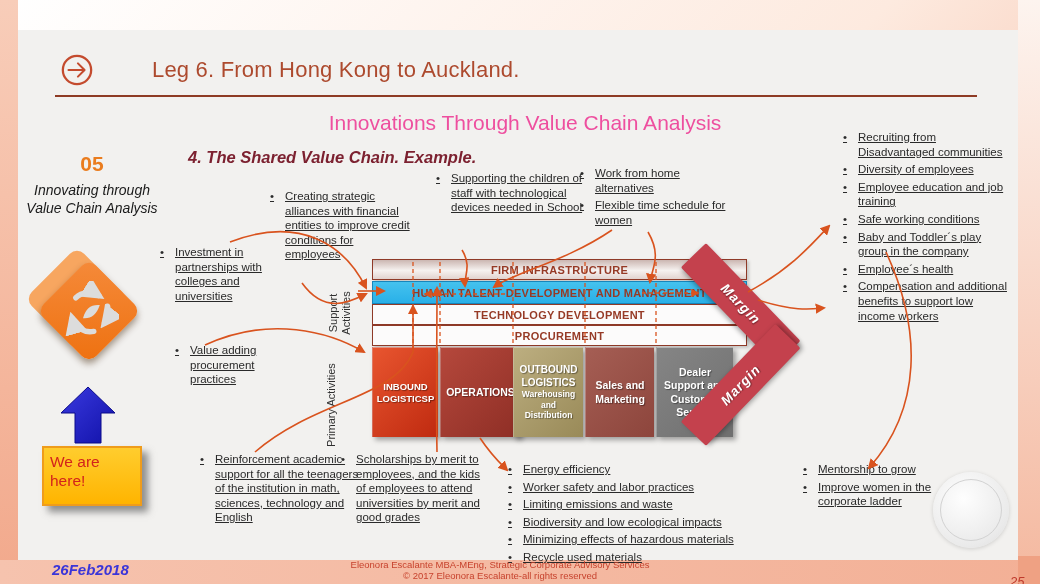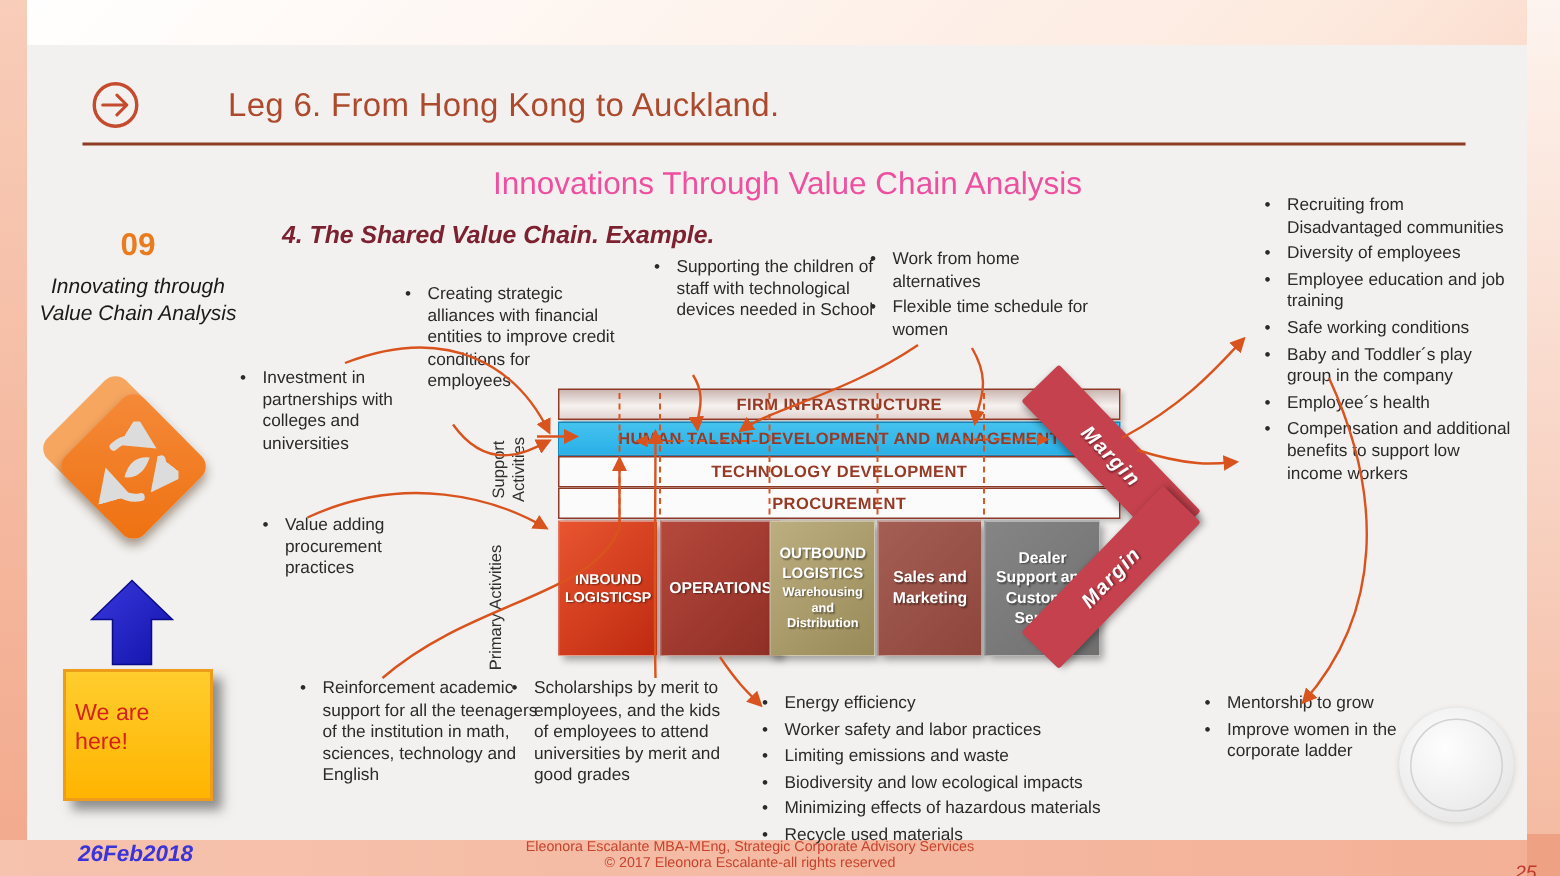--- a/index.html
+++ b/index.html
@@ -27,26 +27,26 @@
          font-size:21px;font-weight:bold;color:#ea7c1e;}
   .left-label{position:absolute;left:22px;top:181px;width:140px;text-align:center;
          font-size:14px;font-weight:normal;font-style:italic;color:#1a1a1a;line-height:1.3;}
   .diamond-light{position:absolute;left:40px;top:262px;width:74px;height:74px;border-radius:10px;
          background:#f7a660;transform:rotate(45deg);}
   .diamond{position:absolute;left:52px;top:274px;width:74px;height:74px;border-radius:10px;
          background:linear-gradient(135deg,#f58a3a,#ee7110);transform:rotate(45deg);
          box-shadow:3px 3px 7px rgba(60,30,0,.45);}
   .diamond svg{position:absolute;left:7px;top:7px;width:60px;height:60px;transform:rotate(-45deg);}
   .up-arrow{position:absolute;left:60px;top:386px;width:56px;height:58px;}
-  .we-here{position:absolute;left:42px;top:446px;width:84px;height:48px;padding:18px 6px;
+  .we-here{position:absolute;left:42px;top:446px;width:84px;height:48px;padding:4px 6px;
          background:linear-gradient(#ffcd2e,#ffb400);border:2px solid #ef9c1b;
          box-shadow:6px 6px 7px rgba(110,110,110,.75);
          font-size:15.5px;color:#d3231c;line-height:1.25;}
 
-  .nl{position:absolute;font-size:11.5px;color:#2a2a2a;line-height:1.27;}
+  .nl{position:absolute;font-size:11.5px;color:#2a2a2a;line-height:1.27;text-decoration:underline;}
   .nl .it{display:flex;margin-bottom:3px;}
   .nl .it::before{content:"\2022";flex:0 0 15px;color:#2a2a2a;}
 
   .rot{position:absolute;width:84px;height:34px;transform:rotate(-90deg);
          font-size:11px;color:#2f2f2f;text-align:center;line-height:1.15;}
 
   .bar{position:absolute;left:372px;width:373px;display:flex;align-items:center;justify-content:center;
          font-size:11px;font-weight:bold;color:#963a26;letter-spacing:.3px;z-index:2;
          box-shadow:2px 2px 3px rgba(0,0,0,.18);}
   .bar1{top:259px;height:19px;background:linear-gradient(to bottom,#cbb6b1,#f6f2f0 55%,#e2d3cf);
@@ -105,21 +105,21 @@
 
   <svg class="hdr-icon" viewBox="0 0 36 36">
     <circle cx="18" cy="18" r="15" fill="none" stroke="#c44b2e" stroke-width="2.4"></circle>
     <path d="M9,18 H25 M19,11 L26,18 L19,25" fill="none" stroke="#c44b2e" stroke-width="2.2" stroke-linecap="round" stroke-linejoin="round"></path>
   </svg>
   <div class="hdr-title">Leg 6. From Hong Kong to Auckland.</div>
   <div class="hdr-rule"></div>
   <div class="t-magenta">Innovations Through Value Chain Analysis</div>
   <div class="t-maroon">4. The Shared Value Chain. Example.</div>
 
-  <div class="num05">09</div>
+  <div class="num05">05</div>
   <div class="left-label">Innovating through Value Chain Analysis</div>
   <div class="diamond-light"></div>
   <div class="diamond">
     <svg viewBox="0 0 100 100">
       <defs>
         <marker id="rm" viewBox="0 0 10 10" refX="7" refY="5" markerWidth="4.2" markerHeight="4.2" orient="auto">
           <path d="M0,0 L10,5 L0,10 z" fill="#dcdcdc"></path>
         </marker>
       </defs>
       <g fill="none" stroke="#dcdcdc" stroke-width="9" stroke-linecap="round">

